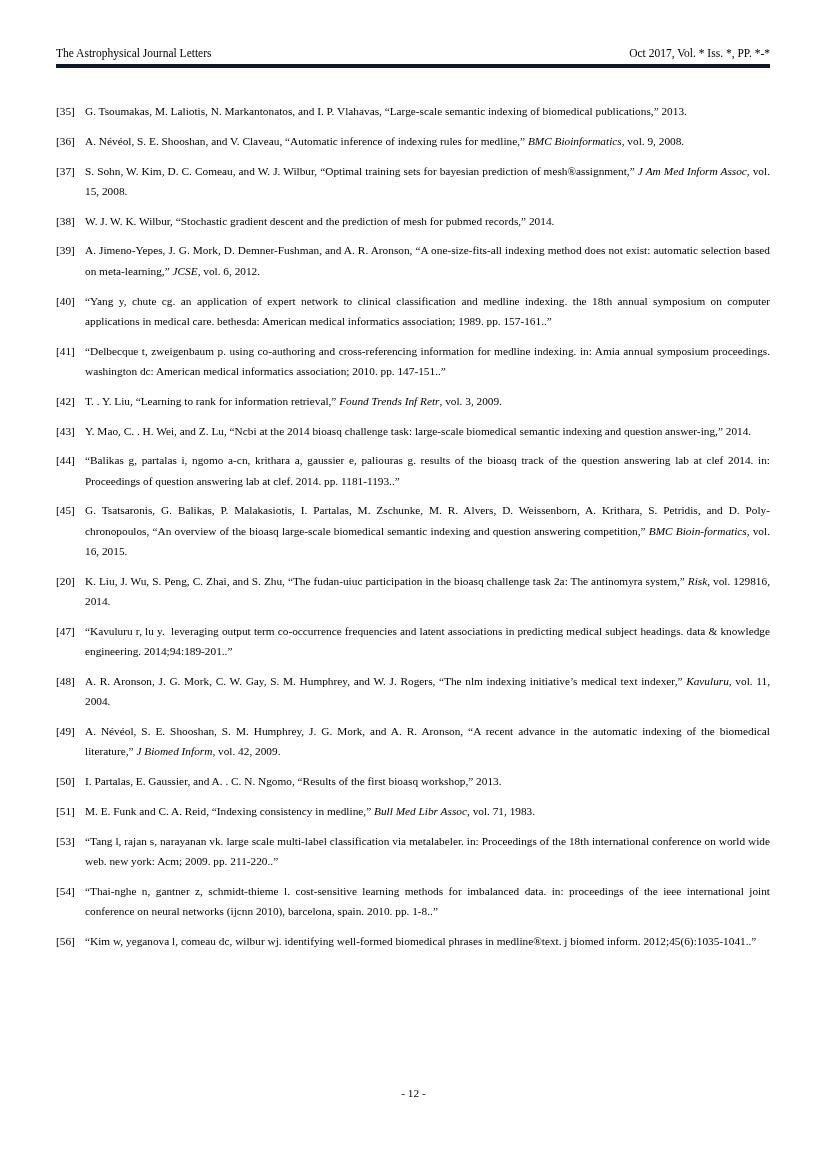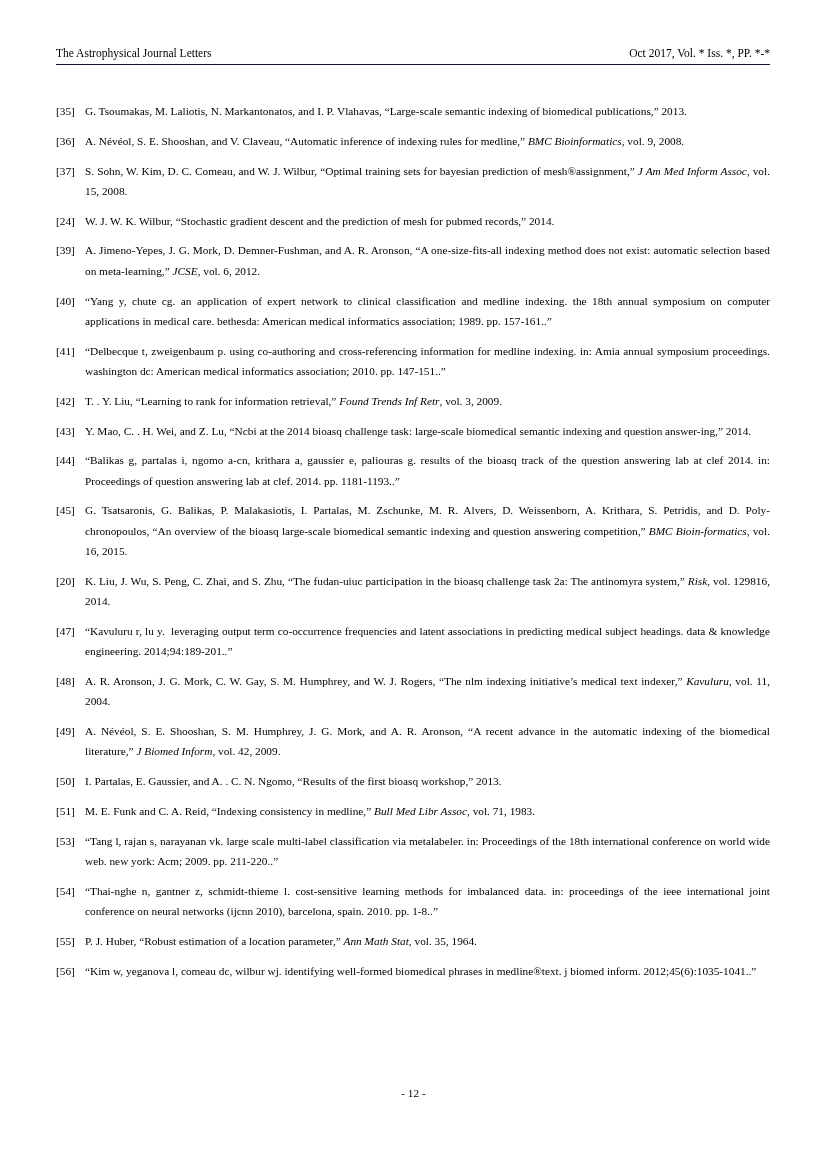--- a/index.html
+++ b/index.html
@@ -25,21 +25,21 @@
   .runhead {
     position: absolute;
     left: 56px;
     right: 57px;
     top: 46px;
     display: flex;
     justify-content: space-between;
     align-items: center;
     font-size: 11.5px;
     line-height: 15px;
-    border-bottom: 1px solid #0f172a;
+    border-bottom: 4px solid #0f172a;
     padding-bottom: 3px;
   }
   .runhead .rh-left { text-align: left; white-space: nowrap; }
   .runhead .rh-right { text-align: right; white-space: nowrap; margin-left: 28px; }
 
   
   .reflist {
     position: absolute;
     left: 56px;
     top: 101px;
@@ -95,21 +95,21 @@
       </div>
       <div class="ref">
         <span class="num">[36]</span>
         <span class="body">A. Névéol, S. E. Shooshan, and V. Claveau, “Automatic inference of indexing rules for medline,” <i>BMC Bioinformatics</i>, vol. 9, 2008.</span>
       </div>
       <div class="ref">
         <span class="num">[37]</span>
         <span class="body">S. Sohn, W. Kim, D. C. Comeau, and W. J. Wilbur, “Optimal training sets for bayesian prediction of mesh®assignment,” <i>J Am Med Inform Assoc</i>, vol. 15, 2008.</span>
       </div>
       <div class="ref">
-        <span class="num">[24]</span>
+        <span class="num">[38]</span>
         <span class="body">W. J. W. K. Wilbur, “Stochastic gradient descent and the prediction of mesh for pubmed records,” 2014.</span>
       </div>
       <div class="ref">
         <span class="num">[39]</span>
         <span class="body">A. Jimeno-Yepes, J. G. Mork, D. Demner-Fushman, and A. R. Aronson, “A one-size-fits-all indexing method does not exist: automatic selection based on meta-learning,” <i>JCSE</i>, vol. 6, 2012.</span>
       </div>
       <div class="ref">
         <span class="num">[40]</span>
         <span class="body">“Yang y, chute cg. an application of expert network to clinical classification and medline indexing. the 18th annual symposium on computer applications in medical care. bethesda: American medical informatics association; 1989. pp. 157-161..”</span>
       </div>
@@ -159,24 +159,20 @@
       </div>
       <div class="ref">
         <span class="num">[53]</span>
         <span class="body">“Tang l, rajan s, narayanan vk. large scale multi-label classification via metalabeler. in: Proceedings of the 18th international conference on world wide web. new york: Acm; 2009. pp. 211-220..”</span>
       </div>
       <div class="ref">
         <span class="num">[54]</span>
         <span class="body">“Thai-nghe n, gantner z, schmidt-thieme l. cost-sensitive learning methods for imbalanced data. in: proceedings of the ieee international joint conference on neural networks (ijcnn 2010), barcelona, spain. 2010. pp. 1-8..”</span>
       </div>
       <div class="ref">
-        <span class="num">[55]</span>
-        <span class="body">P. J. Huber, “Robust estimation of a location parameter,” <i>Ann Math Stat</i>, vol. 35, 1964.</span>
-      </div>
-      <div class="ref">
         <span class="num">[56]</span>
         <span class="body">“Kim w, yeganova l, comeau dc, wilbur wj. identifying well-formed biomedical phrases in medline®text. j biomed inform. 2012;45(6):1035-1041..”</span>
       </div>
     </div>
 
   <div class="folio">- 12 -</div>
 
 </div>
 
 </body></html>

